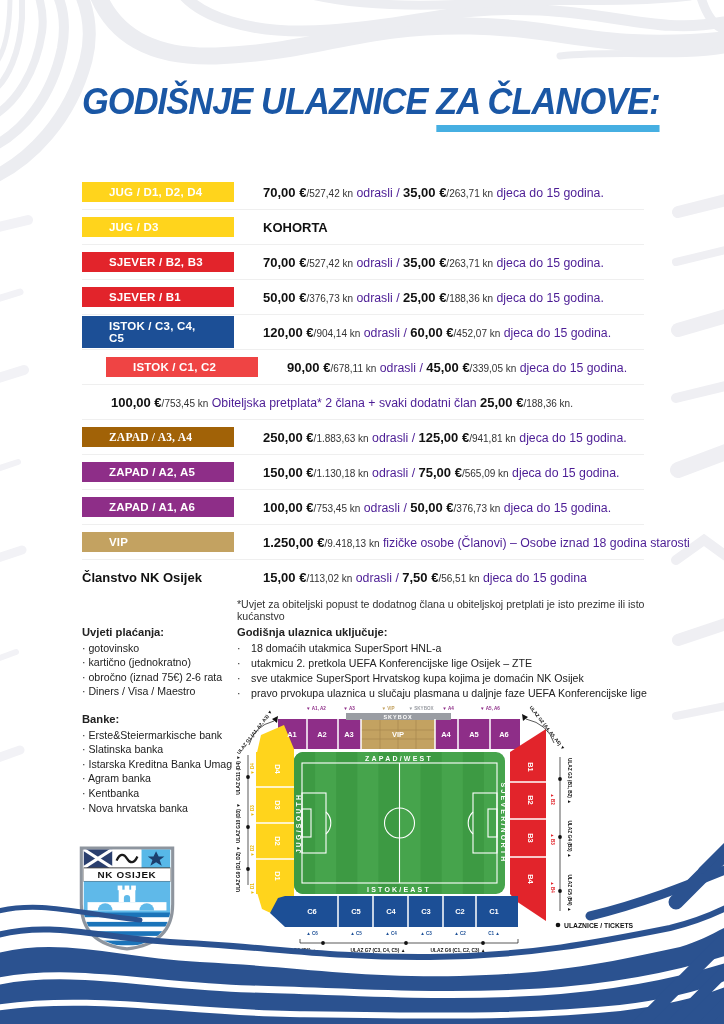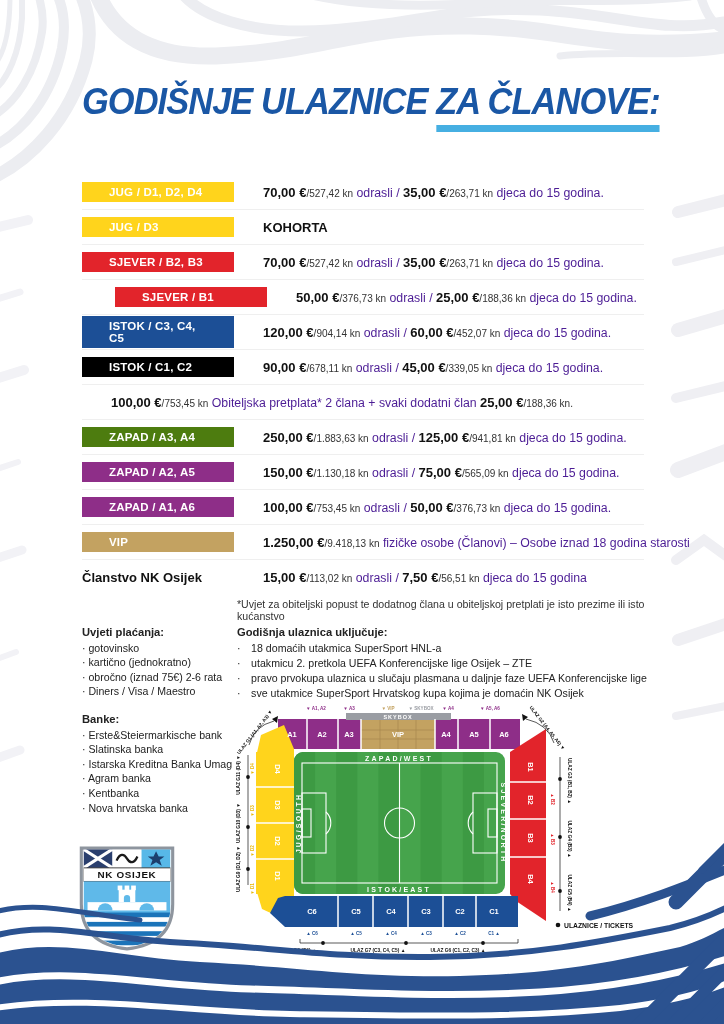--- a/index.html
+++ b/index.html
@@ -86,36 +86,36 @@
         </div>
         <div class="prow">
           <span class="badge" style="background: rgb(255, 212, 28);">JUG / D3</span>
           <span class="price"><span class="b">KOHORTA</span></span>
         </div>
         <div class="prow">
           <span class="badge" style="background: rgb(226, 36, 43);">SJEVER / B2, B3</span>
           <span class="price"><span class="b">70,00 €</span><span class="k">/527,42 kn</span><span class="n"> odrasli / </span><span class="b">35,00 €</span><span class="k">/263,71 kn</span><span class="n"> djeca do 15 godina.</span></span>
         </div>
         <div class="prow">
-          <span class="badge" style="background: rgb(226, 36, 43); margin-left: 33px;">SJEVER / B1</span>
+          <span class="badge" style="background: rgb(226, 36, 43);">SJEVER / B1</span>
           <span class="price"><span class="b">50,00 €</span><span class="k">/376,73 kn</span><span class="n"> odrasli / </span><span class="b">25,00 €</span><span class="k">/188,36 kn</span><span class="n"> djeca do 15 godina.</span></span>
         </div>
         <div class="prow">
           <span class="badge" style="background: rgb(28, 79, 150);">ISTOK / C3, C4, C5</span>
           <span class="price"><span class="b">120,00 €</span><span class="k">/904,14 kn</span><span class="n"> odrasli / </span><span class="b">60,00 €</span><span class="k">/452,07 kn</span><span class="n"> djeca do 15 godina.</span></span>
         </div>
         <div class="prow">
-          <span class="badge" style="background: #000000;">ISTOK / C1, C2</span>
+          <span class="badge" style="background: #ef4444; margin-left: 24px;">ISTOK / C1, C2</span>
           <span class="price"><span class="b">90,00 €</span><span class="k">/678,11 kn</span><span class="n"> odrasli / </span><span class="b">45,00 €</span><span class="k">/339,05 kn</span><span class="n"> djeca do 15 godina.</span></span>
         </div>
         <div class="prow">
           <span class="price"><span class="b">100,00 €</span><span class="k">/753,45 kn</span><span class="n"> Obiteljska pretplata* 2 člana + svaki dodatni član </span><span class="b">25,00 €</span><span class="k">/188,36 kn.</span></span>
         </div>
         <div class="prow">
-          <span class="badge" style="background: #4d7c0f;">ZAPAD / A3, A4</span>
+          <span class="badge" style="background: #a16207; font-family: Liberation Serif, serif;">ZAPAD / A3, A4</span>
           <span class="price"><span class="b">250,00 €</span><span class="k">/1.883,63 kn</span><span class="n"> odrasli / </span><span class="b">125,00 €</span><span class="k">/941,81 kn</span><span class="n"> djeca do 15 godina.</span></span>
         </div>
         <div class="prow">
           <span class="badge" style="background: rgb(142, 46, 136);">ZAPAD / A2, A5</span>
           <span class="price"><span class="b">150,00 €</span><span class="k">/1.130,18 kn</span><span class="n"> odrasli / </span><span class="b">75,00 €</span><span class="k">/565,09 kn</span><span class="n"> djeca do 15 godina.</span></span>
         </div>
         <div class="prow">
           <span class="badge" style="background: rgb(142, 46, 136);">ZAPAD / A1, A6</span>
           <span class="price"><span class="b">100,00 €</span><span class="k">/753,45 kn</span><span class="n"> odrasli / </span><span class="b">50,00 €</span><span class="k">/376,73 kn</span><span class="n"> djeca do 15 godina.</span></span>
         </div>
@@ -149,22 +149,22 @@
           <div class="li">· Kentbanka</div>
           <div class="li">· Nova hrvatska banka</div>
         </div>
     </div>
 
     <div class="col-right">
       <div class="col-h">Godišnja ulaznica uključuje:</div>
       <div>
           <div class="li">· 18 domaćih utakmica SuperSport HNL-a</div>
           <div class="li">· utakmicu 2. pretkola UEFA Konferencijske lige Osijek – ZTE</div>
+          <div class="li">· sve utakmice SuperSport Hrvatskog kupa kojima je domaćin NK Osijek</div>
           <div class="li">· pravo prvokupa ulaznica u slučaju plasmana u daljnje faze UEFA Konferencijske lige</div>
-          <div class="li">· sve utakmice SuperSport Hrvatskog kupa kojima je domaćin NK Osijek</div>
         </div>
     </div>
 
     <svg class="map" viewBox="0 0 442 264">
 
       <g>
         <rect x="50" y="20" width="242" height="30" fill="#8E2E88"></rect>
         <rect x="118" y="14" width="105" height="7" fill="#9A9DA3"></rect>
         <rect x="133" y="21" width="74" height="29" fill="#C3A261"></rect>
         <g stroke="#A8874D" stroke-width="0.7">

